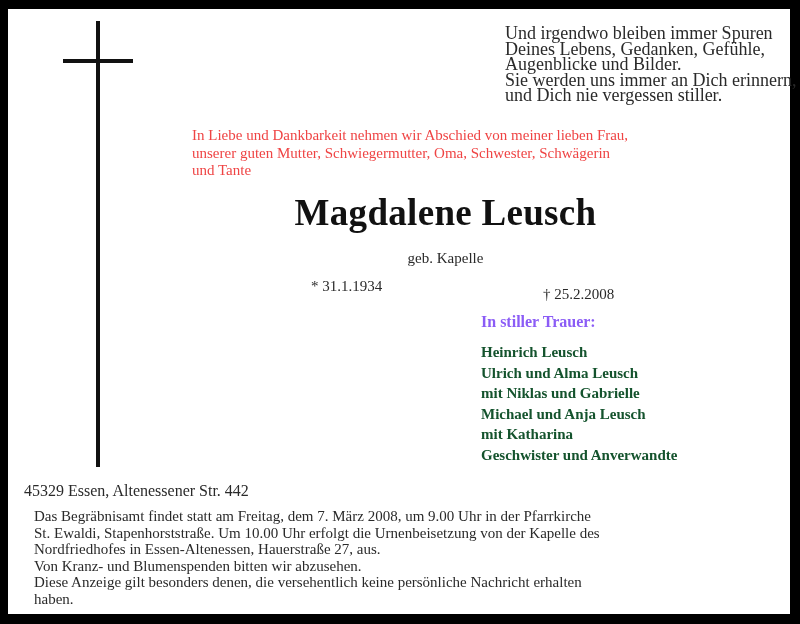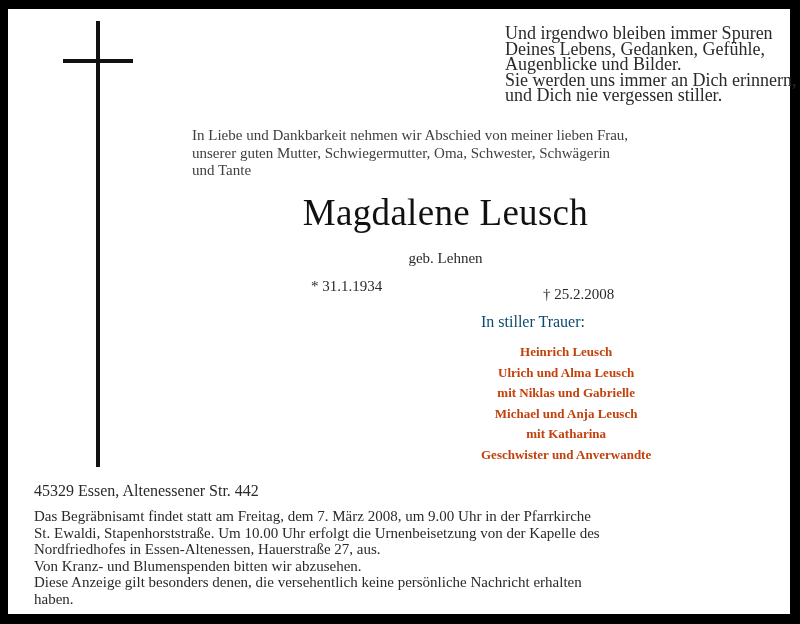--- a/index.html
+++ b/index.html
@@ -21,51 +21,51 @@
     position: absolute; left: 55px; top: 50px; width: 70px; height: 4px;
     background: #111;
   }
   .poem {
     position: absolute; left: 497px; top: 17px; width: 300px;
     font-size: 18px; line-height: 15.5px; color: #2a2a2a;
   }
   .poem div { white-space: nowrap; }
   .intro {
     position: absolute; left: 184px; top: 118px; width: 590px;
-    font-size: 15px; line-height: 17.5px; color: #404040;
+    font-size: 15px; line-height: 17.5px; color: #ef4444;
   }
   .intro div { white-space: nowrap; }
   .name {
     position: absolute; left: 220px; top: 182px; width: 435px;
-    text-align: center; font-weight: normal; font-size: 37px; line-height: 44px;
+    text-align: center; font-weight: bold; font-size: 37px; line-height: 44px;
     color: #111; letter-spacing: 0.3px;
   }
   .maiden {
     position: absolute; left: 220px; top: 240px; width: 435px;
     text-align: center; font-size: 15px; line-height: 18px; color: #2a2a2a;
   }
   .born {
     position: absolute; left: 303px; top: 268px; font-size: 15px; line-height: 18px;
     color: #2a2a2a;
   }
   .died {
     position: absolute; left: 535px; top: 276px; font-size: 15px; line-height: 18px;
     color: #2a2a2a;
   }
   .mourn-title {
     position: absolute; left: 473px; top: 303px;
-    font-size: 16px; font-weight: normal; line-height: 19px; color: #0c4a6e;
+    font-size: 16px; font-weight: bold; line-height: 19px; color: #8b5cf6;
   }
   .mourners {
     position: absolute; left: 473px; top: 333px;
-    font-size: 13px; font-weight: bold; line-height: 20.5px; color: #c2410c; text-align: center;
+    font-size: 15px; font-weight: bold; line-height: 20.5px; color: #14532d;
   }
   .mourners div { white-space: nowrap; }
   .address {
-    position: absolute; left: 26px; top: 472px; font-size: 16px; line-height: 19px;
+    position: absolute; left: 16px; top: 472px; font-size: 16px; line-height: 19px;
     color: #2a2a2a;
   }
   .notice {
     position: absolute; left: 26px; top: 499px; width: 740px;
     font-size: 15px; line-height: 16.5px; color: #2a2a2a;
   }
   .notice div { white-space: nowrap; }
 </style>
 </head>
 <body>
@@ -83,21 +83,21 @@
     <div>und Dich nie vergessen stiller.</div>
   </div>
 
   <div class="intro">
     <div>In Liebe und Dankbarkeit nehmen wir Abschied von meiner lieben Frau,</div>
     <div>unserer guten Mutter, Schwiegermutter, Oma, Schwester, Schwägerin</div>
     <div>und Tante</div>
   </div>
 
   <div class="name">Magdalene Leusch</div>
-  <div class="maiden">geb. Lehnen</div>
+  <div class="maiden">geb. Kapelle</div>
   <div class="born">* 31.1.1934</div>
   <div class="died">† 25.2.2008</div>
 
   <div class="mourn-title">In stiller Trauer:</div>
   <div class="mourners">
     <div>Heinrich Leusch</div>
     <div>Ulrich und Alma Leusch</div>
     <div>mit Niklas und Gabrielle</div>
     <div>Michael und Anja Leusch</div>
     <div>mit Katharina</div>

